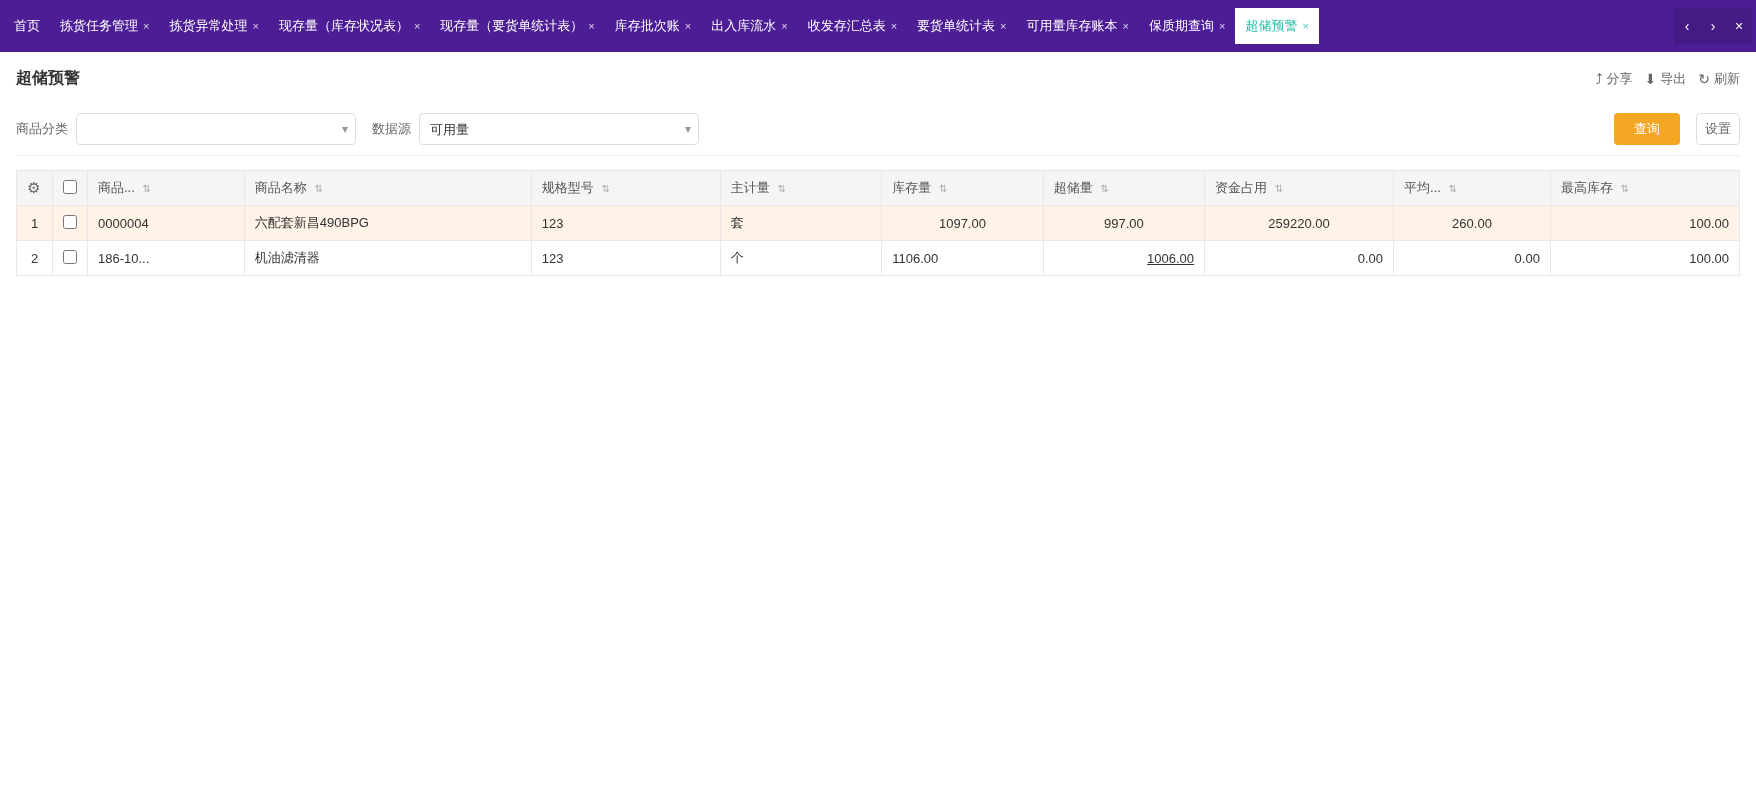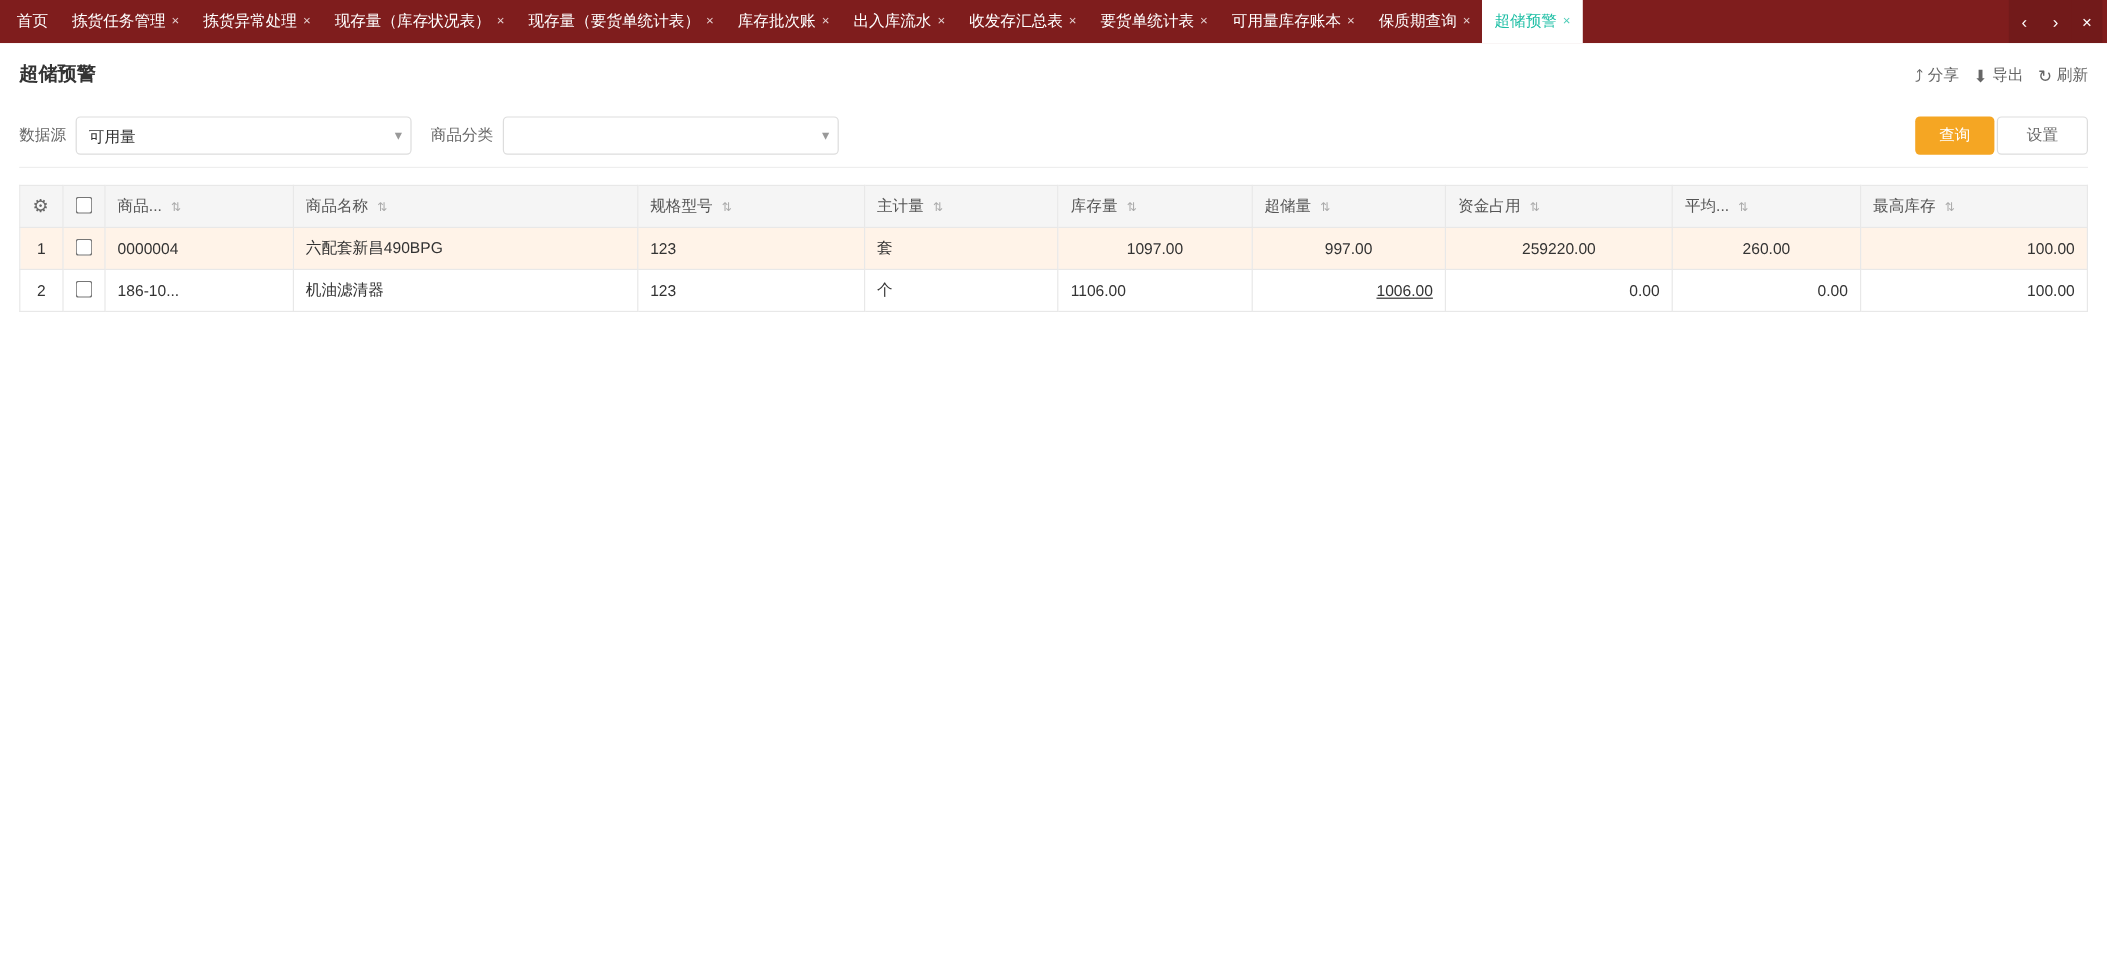--- a/index.html
+++ b/index.html
@@ -1,23 +1,23 @@
 <!DOCTYPE html>
 <html><head>
   <meta charset="utf-8">
   <style>
     * { box-sizing: border-box; margin: 0; padding: 0; }
     body { font-family: 'Microsoft YaHei', Arial, sans-serif; font-size: 13px; background: #f5f5f5; color: #333; }
 
     
     .nav-bar {
-      background: #7f1d1d;
-      display: flex;
-      align-items: center;
-      height: 36px;
+      background: #4c1d95;
+      display: flex;
+      align-items: center;
+      height: 52px;
       padding: 0 4px;
       overflow: hidden;
       white-space: nowrap;
     }
     .nav-item {
       display: inline-flex;
       align-items: center;
       padding: 0 10px;
       height: 36px;
       color: #fff;
@@ -128,38 +128,38 @@
       top: 50%;
       transform: translateY(-50%);
       color: #999;
       pointer-events: none;
       font-size: 12px;
     }
 
     .filter-right {
       margin-left: auto;
       display: flex;
-      gap: 2px;
+      gap: 16px;
     }
     .btn-query {
       background: #f5a623;
       color: #fff;
       border: none;
       border-radius: 4px;
       padding: 0 20px;
       height: 32px;
       font-size: 13px;
       cursor: pointer;
     }
     .btn-settings {
       background: #fff;
       color: #666;
       border: 1px solid #ddd;
       border-radius: 4px;
-      padding: 0 24px;
+      padding: 0 8px;
       height: 32px;
       font-size: 13px;
       cursor: pointer;
     }
 
     
     .data-table {
       width: 100%;
       border-collapse: collapse;
       font-size: 13px;
@@ -295,32 +295,32 @@
       </div>
       <div class="action-link">
         <span style="font-size:14px;">↻</span>
         <span>刷新</span>
       </div>
     </div>
   </div>
 
   <div class="filter-area">
     <div class="filter-group">
+      <span class="filter-label">商品分类</span>
+      <div class="filter-select-wrap">
+        <select class="filter-select">
+          <option value=""></option>
+        </select>
+      </div>
+    </div>
+    <div class="filter-group">
       <span class="filter-label">数据源</span>
       <div class="filter-select-wrap">
         <select class="filter-select">
           <option value="available" selected="">可用量</option>
-        </select>
-      </div>
-    </div>
-    <div class="filter-group">
-      <span class="filter-label">商品分类</span>
-      <div class="filter-select-wrap">
-        <select class="filter-select">
-          <option value=""></option>
         </select>
       </div>
     </div>
     <div class="filter-right">
       <button class="btn-query">查询</button>
       <button class="btn-settings">设置</button>
     </div>
   </div>
 
   <table class="data-table">

